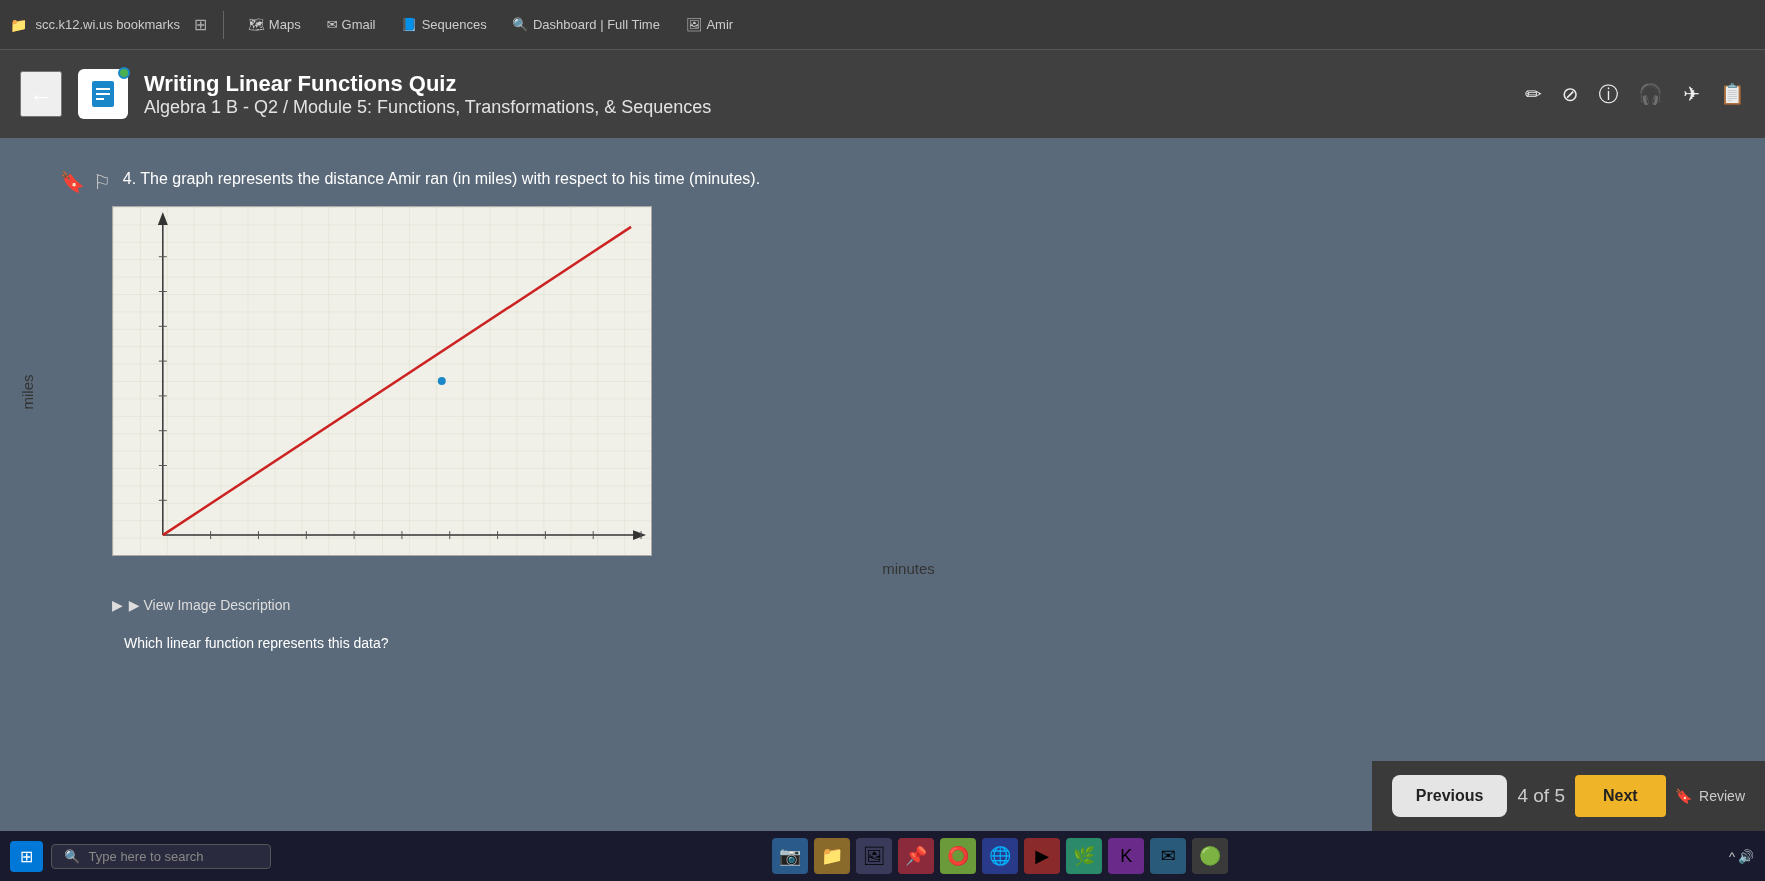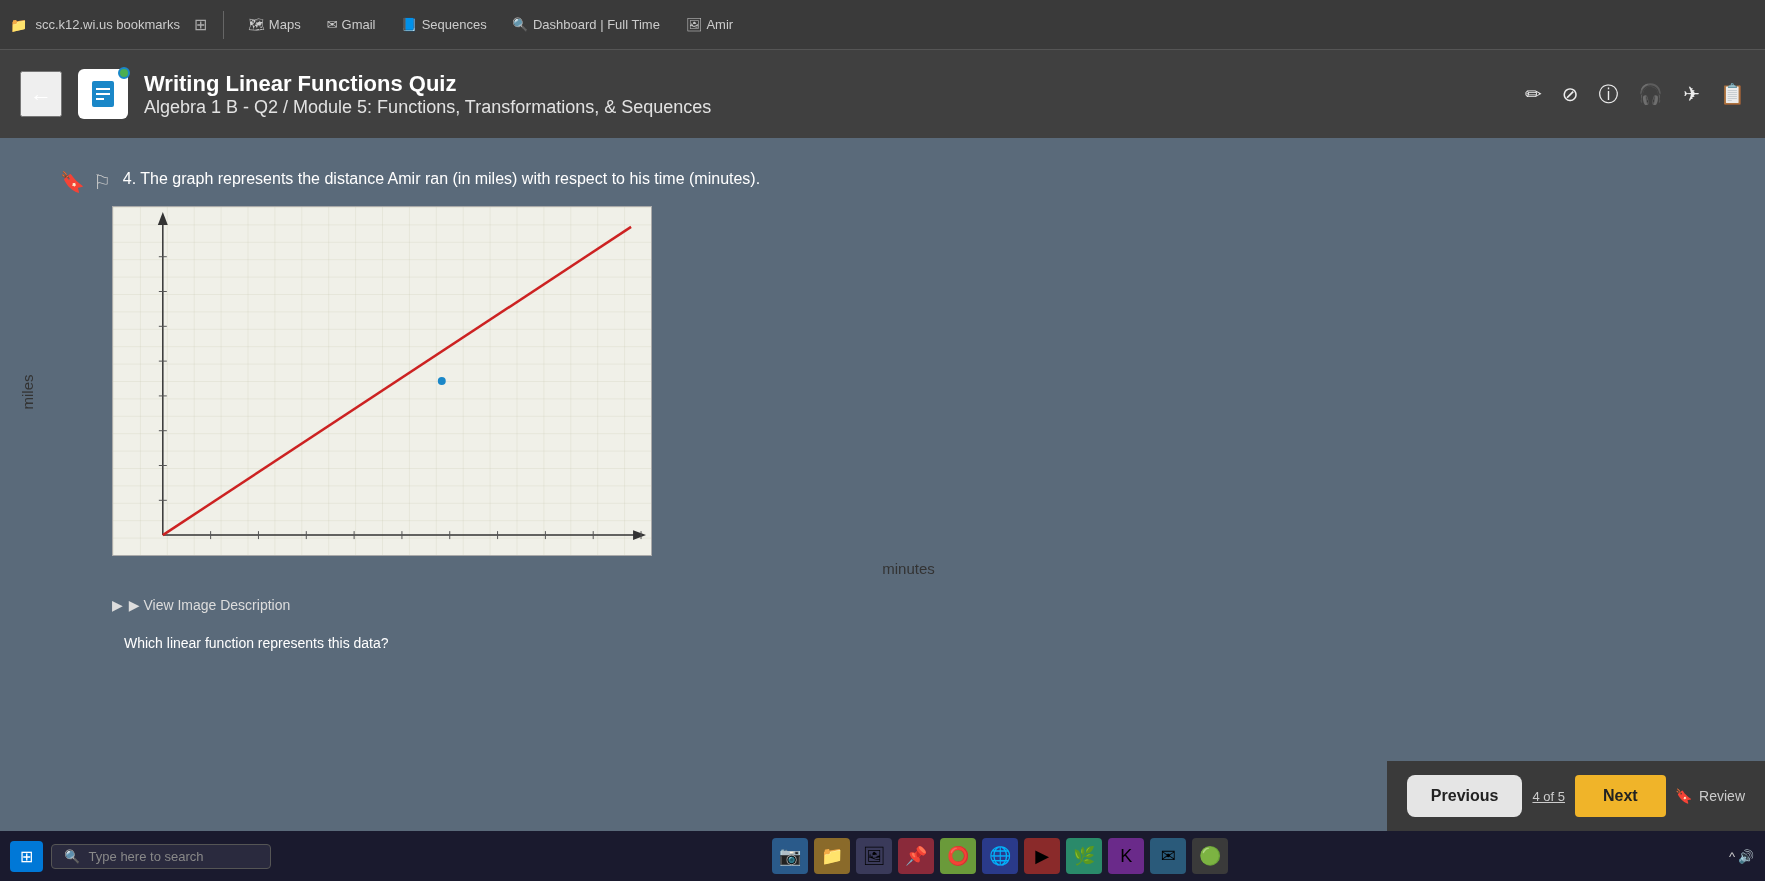--- a/index.html
+++ b/index.html
@@ -230,23 +230,22 @@
       border: none;
       padding: 12px 24px;
       font-size: 16px;
       font-weight: 600;
       border-radius: 8px;
       cursor: pointer;
     }
 
     .page-indicator {
       color: #ccc;
-      font-size: 13px;
+      font-size: 19px;
       white-space: nowrap;
-      text-decoration: underline;
     }
 
     .next-btn {
       background: #f0b429;
       color: #222;
       border: none;
       padding: 12px 28px;
       font-size: 16px;
       font-weight: 600;
       border-radius: 4px;

